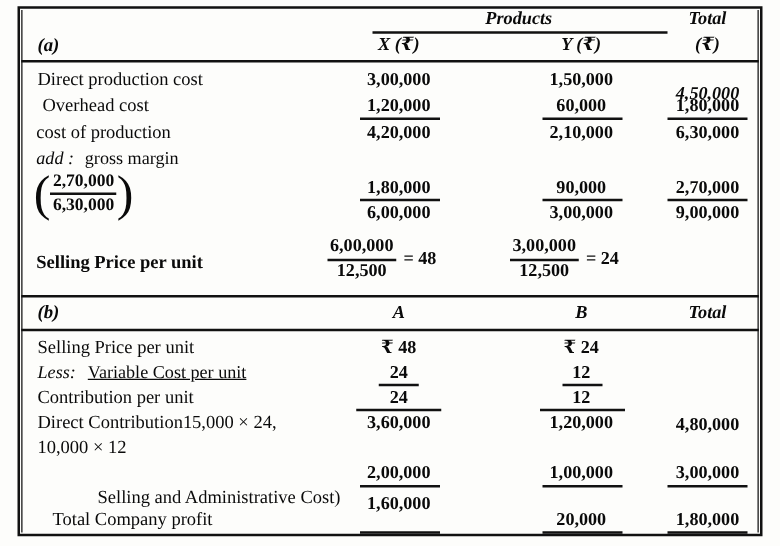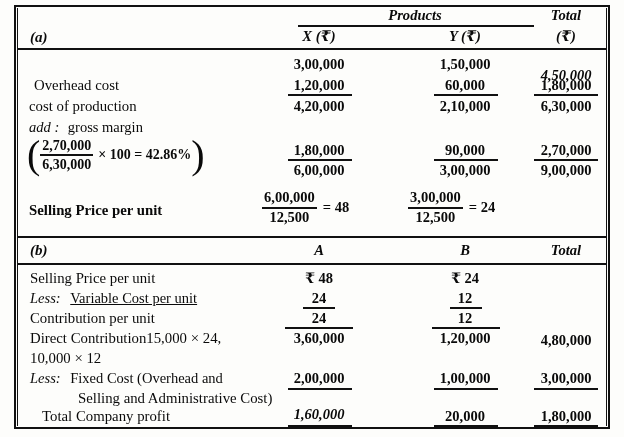--- a/index.html
+++ b/index.html
@@ -124,20 +124,21 @@
 
   <div class="rule" style="left:298px; top:25px; width:236px;"></div>
 
   <div class="cell ital bold" style="left:30px; top:30px; font-size:15px;">(a)</div>
   <div class="cell hdr colX" style="top:29px;">X (₹)</div>
   <div class="cell hdr colY" style="top:29px;">Y (₹)</div>
   <div class="cell hdr colT" style="top:29px;">(₹)</div>
 
   <div class="rule" style="left:17px; top:48px; width:590px;"></div>
 
+  <div class="cell lbl" style="left:30px; top:57px;">Direct production cost</div>
   <div class="cell num colX" style="top:57px;">3,00,000</div>
   <div class="cell num colY" style="top:57px;">1,50,000</div>
   <div class="cell num colT" style="top:68px;font-style:italic;">4,50,000</div>
 
   <div class="cell lbl" style="left:34px; top:78px;">Overhead cost</div>
   <div class="cell num colX" style="top:78px;">1,20,000</div>
   <div class="cell num colY" style="top:78px;">60,000</div>
   <div class="cell num colT" style="top:78px;">1,80,000</div>
 
   <div class="uline" style="left:288px; top:94px; width:64px;"></div>
@@ -154,21 +155,20 @@
     <span style="padding-left:5px;">gross margin</span>
   </div>
 
   <div class="paren-group" style="left:27px; top:138px;">
     <span class="paren">(</span>
     <span class="frac">
       <span class="top">2,70,000</span>
       <span class="bar"></span>
       <span class="bot">6,30,000</span>
     </span>
-    <span class="eqtail">× 100 = 42.86%</span>
     <span class="paren">)</span>
   </div>
 
   <div class="cell num colX" style="top:143px;">1,80,000</div>
   <div class="uline" style="left:288px; top:159px; width:64px;"></div>
   <div class="cell num colX" style="top:163px;">6,00,000</div>
 
   <div class="cell num colY" style="top:143px;text-align:center;">90,000</div>
   <div class="uline" style="left:434px; top:159px; width:64px;"></div>
   <div class="cell num colY" style="top:163px;">3,00,000</div>
@@ -224,32 +224,28 @@
   <div class="cell num colY" style="top:311px;">12</div>
   <div class="uline" style="left:285px; top:327px; width:68px;"></div>
   <div class="uline" style="left:432px; top:327px; width:68px;"></div>
 
   <div class="cell lbl" style="left:30px; top:331px;">Direct Contribution15,000 × 24,</div>
   <div class="cell lbl" style="left:30px; top:351px;">10,000 × 12</div>
   <div class="cell num colX" style="top:331px;">3,60,000</div>
   <div class="cell num colY" style="top:331px;">1,20,000</div>
   <div class="cell num colT" style="top:333px;">4,80,000</div>
 
-  <div class="cell" style="left:30px; top:371px;">
-    <span class="ital">Less:</span>
-    <span style="padding-left:6px;">Fixed Cost (Overhead and</span>
-  </div>
   <div class="cell lbl" style="left:78px; top:391px;">Selling and Administrative Cost)</div>
   <div class="cell num colX" style="top:371px;">2,00,000</div>
   <div class="cell num colY" style="top:371px;">1,00,000</div>
   <div class="cell num colT" style="top:371px;">3,00,000</div>
   <div class="uline" style="left:288px; top:388px; width:64px;"></div>
   <div class="uline" style="left:434px; top:388px; width:64px;"></div>
   <div class="uline" style="left:534px; top:388px; width:64px;"></div>
 
   <div class="cell lbl" style="left:42px; top:409px;">Total Company profit</div>
-  <div class="cell num colX" style="top:407px;font-style:italic;">1,60,000</div>
+  <div class="cell num colX" style="top:396px;">1,60,000</div>
   <div class="cell num colY" style="top:409px;">20,000</div>
   <div class="cell num colT" style="top:409px;">1,80,000</div>
   <div class="uline" style="left:288px; top:425px; width:64px;"></div>
   <div class="uline" style="left:434px; top:425px; width:64px;"></div>
   <div class="uline" style="left:534px; top:425px; width:64px;"></div>
 </div>
 
 </body></html>

